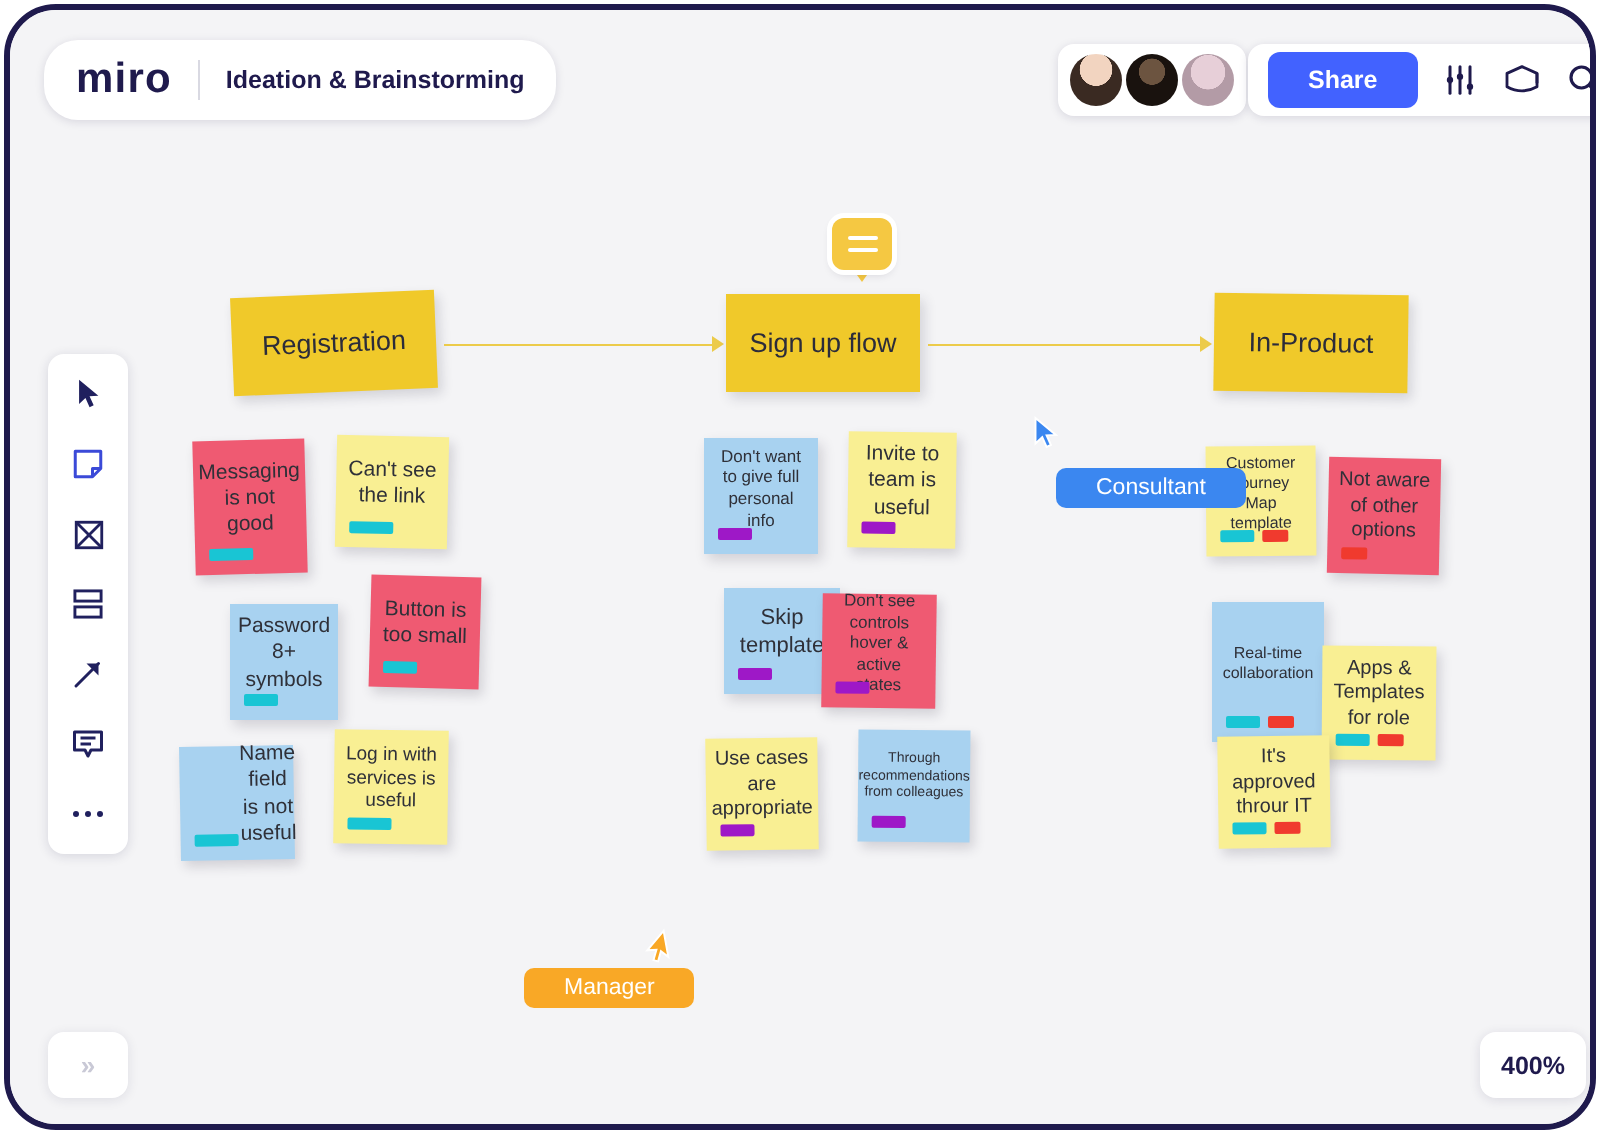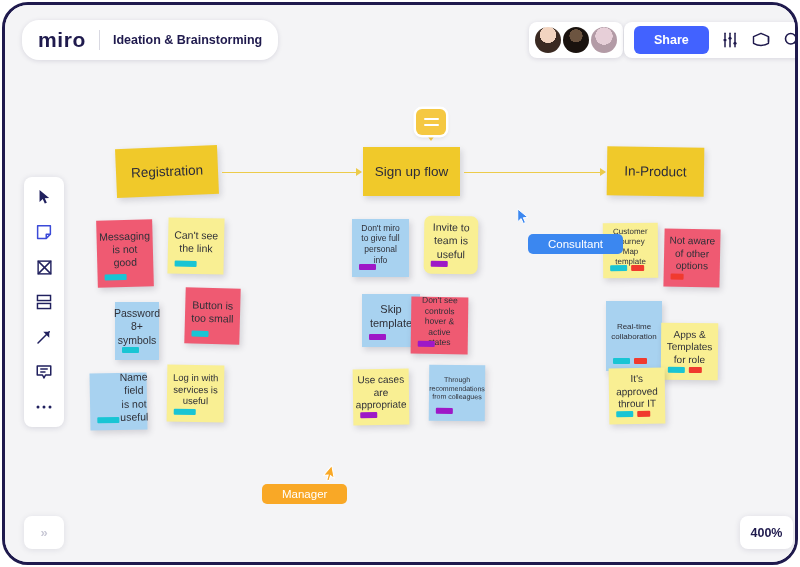--- a/index.html
+++ b/index.html
@@ -221,21 +221,21 @@
           <div class="tags">
             <span class="tag tag-teal"></span>
           </div>
         </div>
         <div class="note note-yellow" style="left: 163px; top: 213px; width: 56px; height: 56px; font-size: 10.5px; transform: rotate(1.2deg);">
           <span>Can't see the link</span>
           <div class="tags">
             <span class="tag tag-teal"></span>
           </div>
         </div>
-        <div class="note note-blue" style="left: 110px; top: 297px; width: 44px; height: 58px; font-size: 10.5px; transform: rotate(0deg);">
+        <div class="note note-blue" style="left: 110px; top: 297px; width: 54px; height: 58px; font-size: 10.5px; transform: rotate(0deg);">
           <span>Password 8+ symbols</span>
           <div class="tags">
             <span class="tag tag-teal-s"></span>
           </div>
         </div>
         <div class="note note-red" style="left: 180px; top: 283px; width: 55px; height: 56px; font-size: 10.5px; transform: rotate(1.5deg);">
           <span>Button is too small</span>
           <div class="tags">
             <span class="tag tag-teal-s"></span>
           </div>
@@ -246,26 +246,26 @@
             <span class="tag tag-teal"></span>
           </div>
         </div>
         <div class="note note-yellow" style="left: 162px; top: 360px; width: 57px; height: 57px; font-size: 9.5px; transform: rotate(0.8deg);">
           <span>Log in with services is useful</span>
           <div class="tags">
             <span class="tag tag-teal"></span>
           </div>
         </div>
         <div class="note note-blue" style="left: 347px; top: 214px; width: 57px; height: 58px; font-size: 8.5px; transform: rotate(0deg);">
-          <span>Don't miro to give full personal info</span>
-          <div class="tags">
-            <span class="tag tag-purple"></span>
-          </div>
-        </div>
-        <div class="note note-yellow" style="left: 419px; top: 211px; width: 54px; height: 58px; font-size: 10.5px; transform: rotate(0.8deg); border-radius: 7px;">
+          <span>Don't want to give full personal info</span>
+          <div class="tags">
+            <span class="tag tag-purple"></span>
+          </div>
+        </div>
+        <div class="note note-yellow" style="left: 419px; top: 211px; width: 54px; height: 58px; font-size: 10.5px; transform: rotate(0.8deg);">
           <span>Invite to team is useful</span>
           <div class="tags">
             <span class="tag tag-purple"></span>
           </div>
         </div>
         <div class="note note-blue" style="left: 357px; top: 289px; width: 58px; height: 53px; font-size: 11px; transform: rotate(0deg);">
           <span>Skip template</span>
           <div class="tags">
             <span class="tag tag-purple"></span>
           </div>

